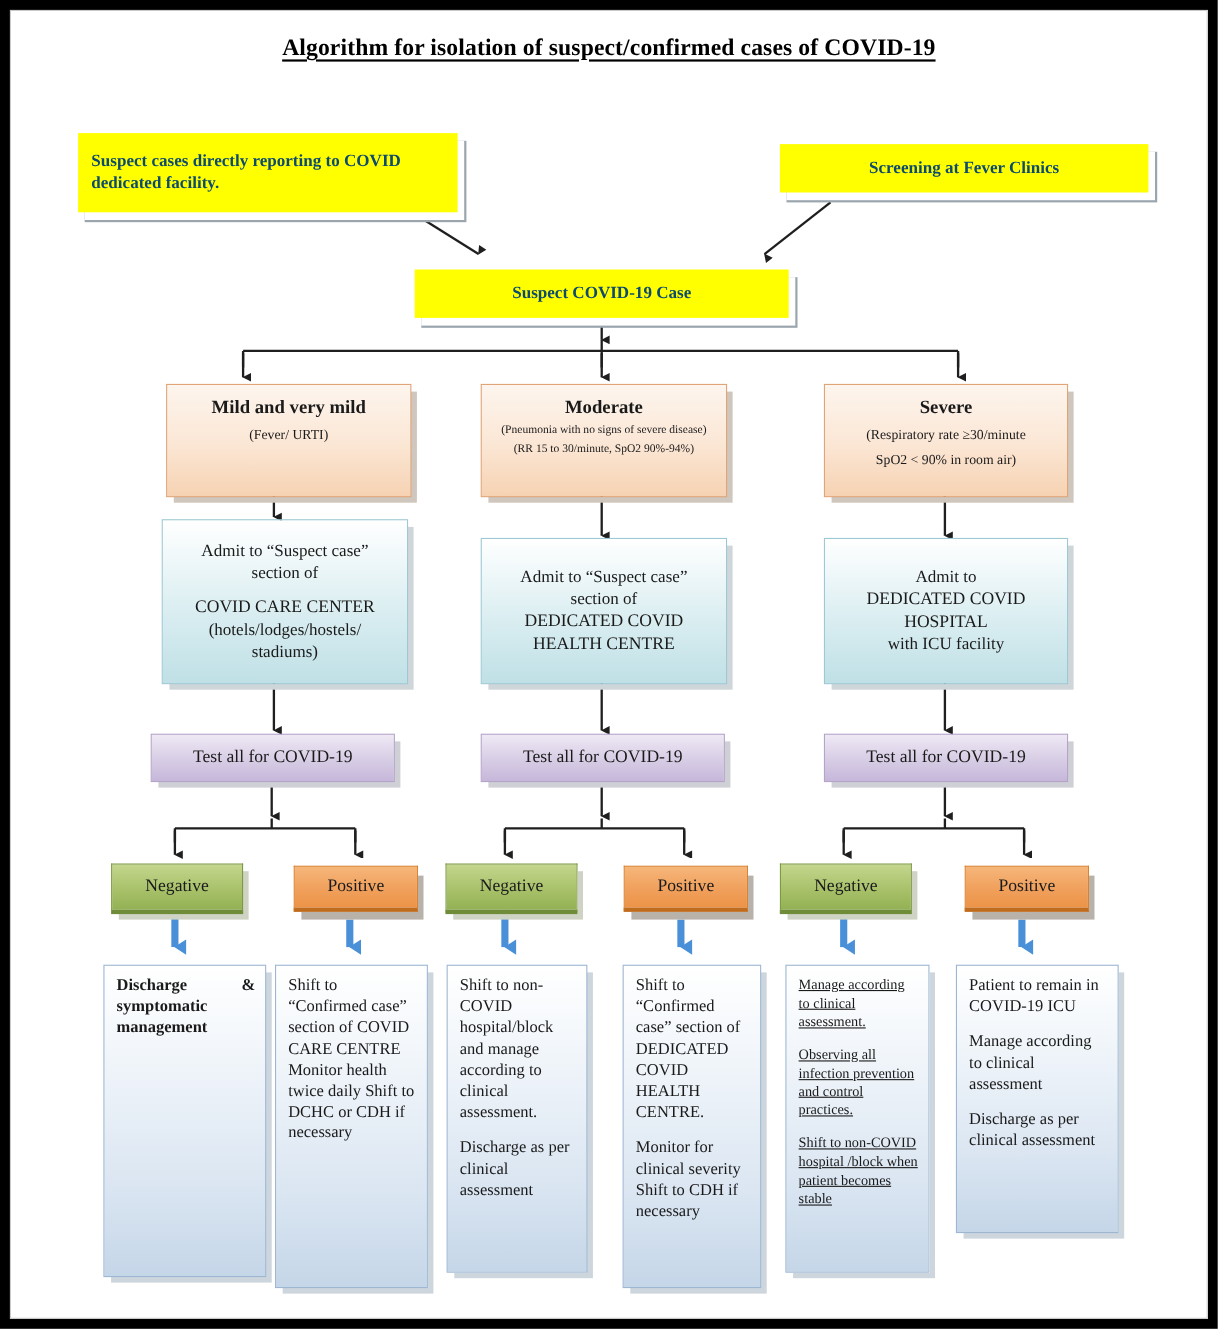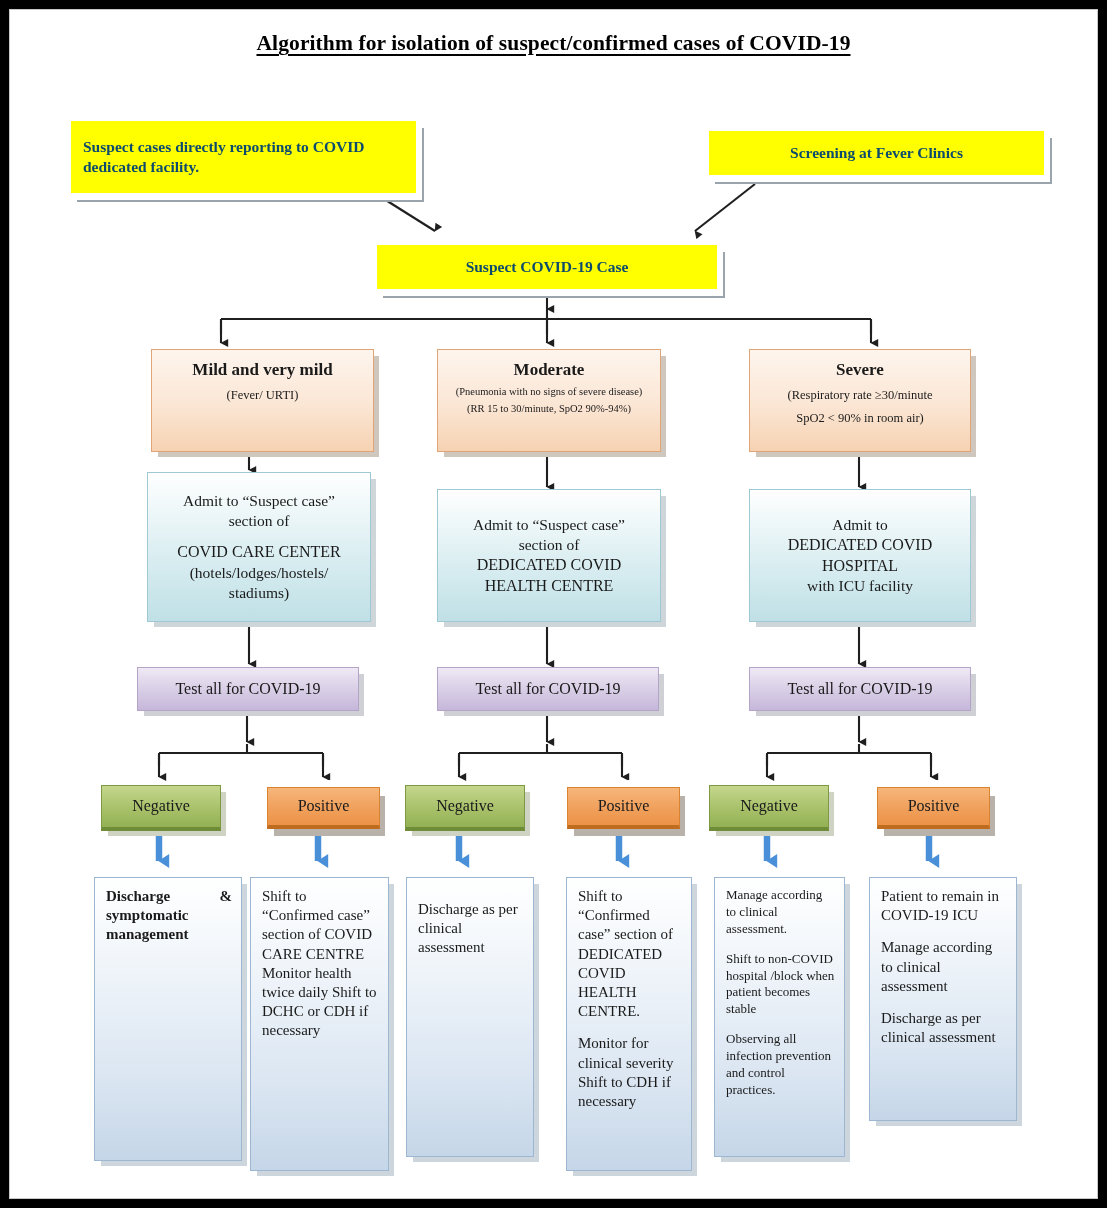--- a/index.html
+++ b/index.html
@@ -301,36 +301,37 @@
     </div>
 
     <div class="node result" style="left:241px; top:868px; width:139px; height:294px;">
       <div class="body">
         <p>Shift to “Confirmed case” section of COVID CARE CENTRE Monitor health twice daily Shift to DCHC or CDH if necessary</p>
       </div>
     </div>
 
     <div class="node result" style="left:397px; top:868px; width:128px; height:280px;">
       <div class="body">
+        <p>Shift to non-COVID hospital/block and manage according to clinical assessment.</p>
         <p class="gap">Discharge as per clinical assessment</p>
       </div>
     </div>
 
     <div class="node result" style="left:557px; top:868px; width:126px; height:294px;">
       <div class="body">
         <p>Shift to “Confirmed case” section of DEDICATED COVID HEALTH CENTRE.</p>
         <p class="gap">Monitor for clinical severity Shift to CDH if necessary</p>
       </div>
     </div>
 
-    <div class="node result small" style="left:705px; top:868px; width:131px; height:280px;">
+    <div class="node result small" style="left:705px; top:868px; width:131px; height:280px;text-decoration:underline;">
       <div class="body">
         <p>Manage according to clinical assessment.</p>
+        <p class="gap">Observing all infection prevention and control practices.</p>
         <p class="gap">Shift to non-COVID hospital /block when patient becomes stable</p>
-        <p class="gap">Observing all infection prevention and control practices.</p>
       </div>
     </div>
 
     <div class="node result" style="left:860px; top:868px; width:148px; height:244px;">
       <div class="body">
         <p>Patient to remain in COVID-19 ICU</p>
         <p class="gap">Manage according to clinical assessment</p>
         <p class="gap">Discharge as per clinical assessment</p>
       </div>
     </div>

